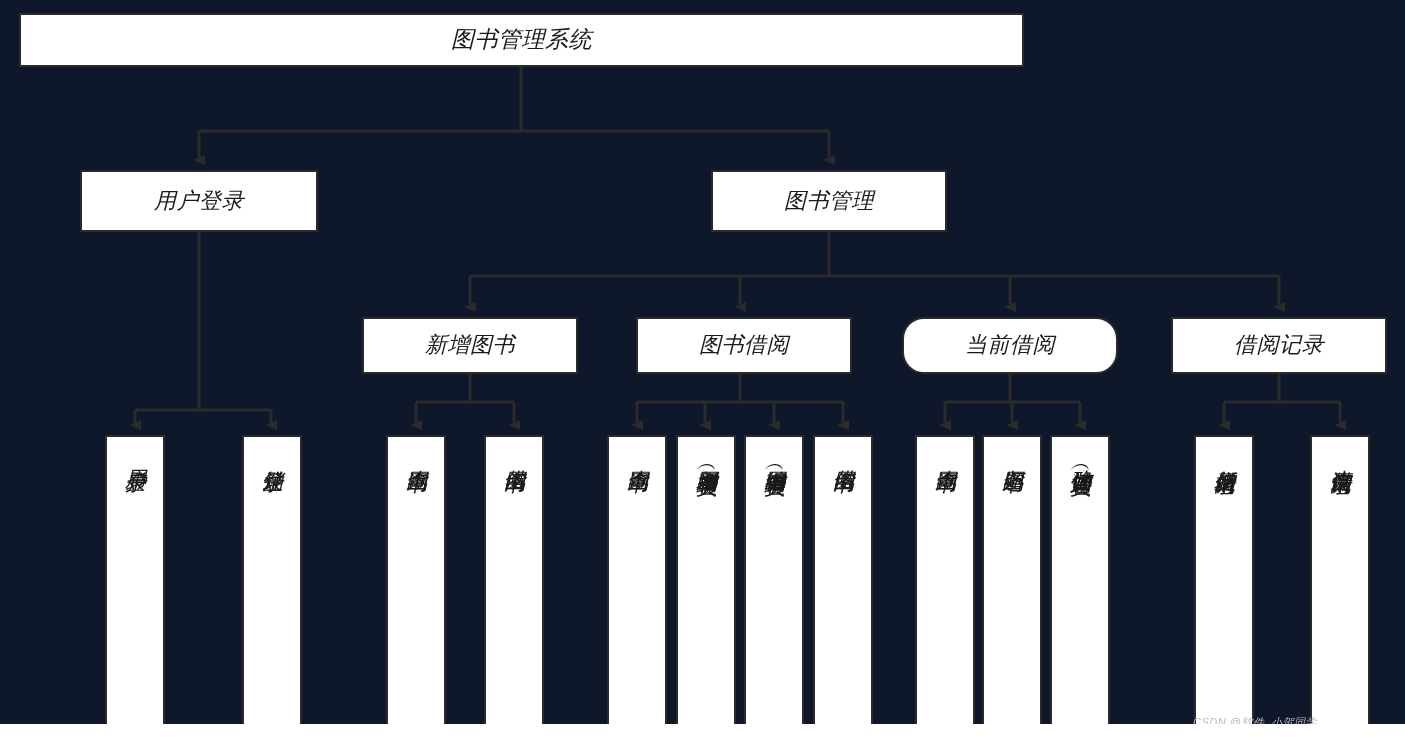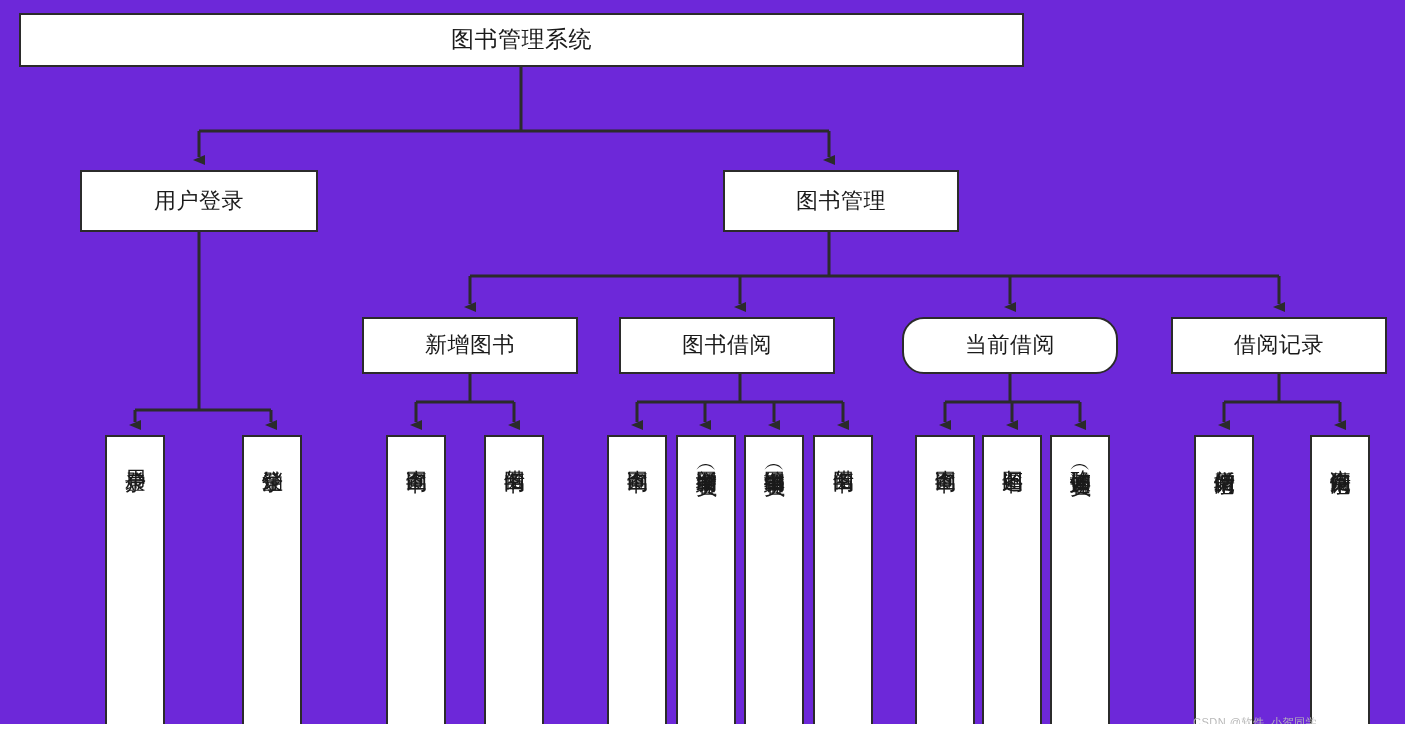--- a/index.html
+++ b/index.html
@@ -7,22 +7,23 @@
     padding: 0;
     background: #ffffff;
   }
   body {
     font-family: "Liberation Sans", "DejaVu Sans", sans-serif;
   }
   #canvas {
     position: relative;
     width: 1405px;
     height: 724px;
-    background: #6d28d9;
+    background: #0f172a;
     overflow: hidden;
+    font-style: italic;
   }
   svg.connectors {
     position: absolute;
     left: 0;
     top: 0;
     width: 1405px;
     height: 747px;
     pointer-events: none;
   }
   .node {
@@ -122,29 +123,29 @@
   </svg>
 
   <div class="node node-h node-title" style="left:19px; top:13px; width:1005px; height:54px;">
     <span class="label">图书管理系统</span>
   </div>
 
   <div class="node node-h" style="left:80px; top:170px; width:238px; height:62px;">
     <span class="label">用户登录</span>
   </div>
 
-  <div class="node node-h" style="left:711px; top:170px; width:236px; height:62px;margin-left:12px;">
+  <div class="node node-h" style="left:711px; top:170px; width:236px; height:62px;">
     <span class="label">图书管理</span>
   </div>
 
   <div class="node node-h" style="left:362px; top:317px; width:216px; height:57px;">
     <span class="label">新增图书</span>
   </div>
 
-  <div class="node node-h" style="left:619px; top:317px; width:216px; height:57px;">
+  <div class="node node-h" style="left:636px; top:317px; width:216px; height:57px;">
     <span class="label">图书借阅</span>
   </div>
 
   <div class="node node-h" style="left:902px; top:317px; width:216px; height:57px;border-radius:22px;">
     <span class="label">当前借阅</span>
   </div>
 
   <div class="node node-h" style="left:1171px; top:317px; width:216px; height:57px;">
     <span class="label">借阅记录</span>
   </div>

